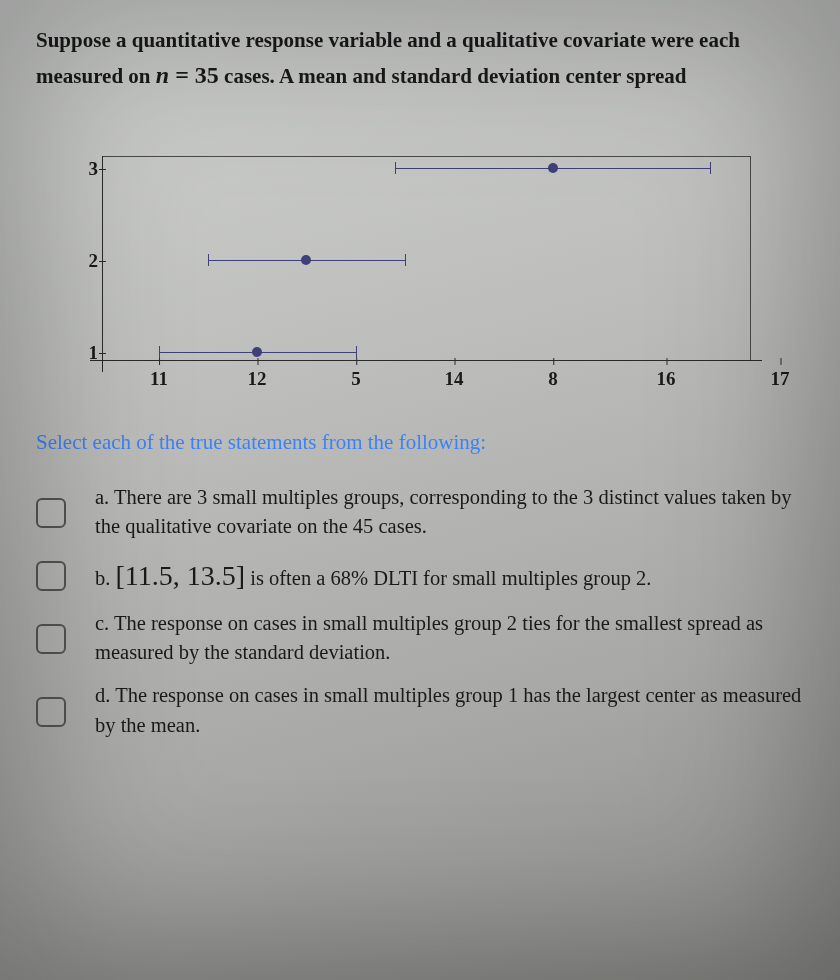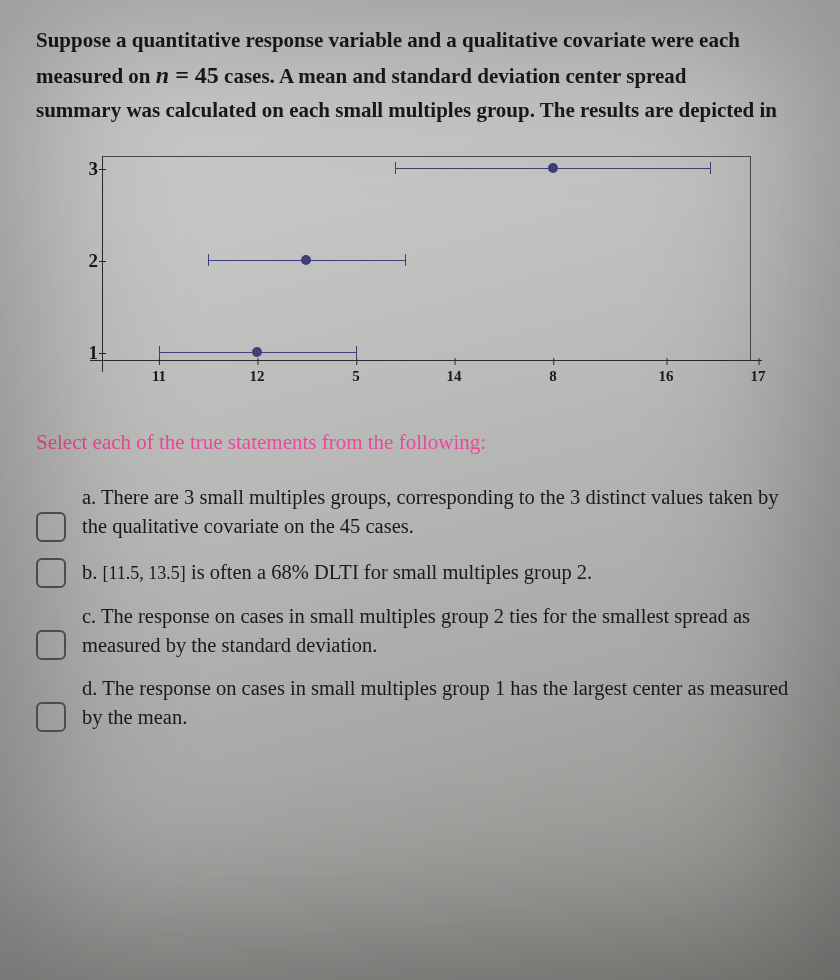--- a/index.html
+++ b/index.html
@@ -14,59 +14,59 @@
   }
   .intro{font-size:21px;font-weight:700;line-height:1.55;color:#1a1a1a;}
   .math{font-family:'Times New Roman',serif;font-style:italic;font-size:24px;font-weight:700;}
   .eq{font-style:normal;}
   .chart{position:relative;width:740px;height:260px;margin:22px 0 8px 0;}
   .plotframe{position:absolute;left:66px;top:8px;width:648px;height:204px;border:1px solid #4a4a4a;border-left:none;border-bottom:none;}
   .axis-y{position:absolute;left:66px;top:8px;width:0;height:216px;border-left:1.5px solid #2a2a2a;}
   .axis-x{position:absolute;left:54px;top:212px;width:672px;height:0;border-top:1.5px solid #2a2a2a;}
   .ytick{position:absolute;left:36px;width:26px;text-align:right;font-size:19px;font-weight:700;color:#1a1a1a;}
   .ytick::after{content:"";position:absolute;right:-8px;top:50%;width:7px;border-top:1.5px solid #2a2a2a;}
-  .xtick{position:absolute;top:220px;font-size:15px;font-weight:700;color:#1a1a1a;transform:translateX(-50%);}
+  .xtick{position:absolute;top:220px;font-size:19px;font-weight:700;color:#1a1a1a;transform:translateX(-50%);}
   .xtick::before{content:"";position:absolute;left:50%;top:-10px;height:7px;border-left:1.5px solid #2a2a2a;}
   .ebar{position:absolute;height:0;border-top:1.5px solid #3f3f7a;}
   .cap{position:absolute;width:0;height:12px;border-left:1.5px solid #3f3f7a;transform:translateY(-6px);}
   .pt{position:absolute;width:10px;height:10px;border-radius:50%;background:#3f3f7a;transform:translate(-5px,-5px);}
-  .prompt2{font-size:21px;font-weight:400;color:#ec4899;margin:22px 0 28px 0;font-family:Liberation Serif, serif;}
+  .prompt2{font-size:21px;font-weight:400;color:#3b82f6;margin:22px 0 28px 0;font-family:Liberation Serif, serif;}
   .opts{padding:0 6px 0 0;}
-  .opt{display:flex;align-items:flex-end;gap:16px;margin:0 0 14px 0;}
+  .opt{display:flex;align-items:center;gap:29px;margin:0 0 14px 0;}
   .cb{flex:0 0 26px;width:26px;height:26px;border:2px solid #555;border-radius:6px;margin-top:2px;background:rgba(255,255,255,0.05);}
   .opttxt{font-size:20.5px;line-height:1.42;color:#1a1a1a;}
   .l{font-weight:400;}
-  .mbrack{font-family:'Times New Roman',serif;font-size:18px;}
+  .mbrack{font-family:'Times New Roman',serif;font-size:28px;}
   .vignette{position:absolute;inset:0;pointer-events:none;box-shadow:inset 0 0 160px 30px rgba(0,0,0,0.28);}
 </style>
 </head>
 <body>
 
 <div class="intro">
   <span>Suppose a quantitative response variable and a qualitative covariate were each</span><br>
-  <span>measured on </span><span class="math">n</span><span class="math eq"> = </span><span class="math eq">45</span><span> cases. A mean and standard deviation center spread</span><br>
-  <span>summary was calculated on each small multiples group. The results are depicted in</span><br>
+  <span>measured on </span><span class="math">n</span><span class="math eq"> = </span><span class="math eq">35</span><span> cases. A mean and standard deviation center spread</span><br>
+  <br>
 </div>
 
 <div class="chart">
   <div class="plotframe"></div>
   <div class="axis-y"></div>
   <div class="axis-x"></div>
 
   <div class="ytick" style="top:194px">1</div>
   <div class="ytick" style="top:102px">2</div>
   <div class="ytick" style="top:10px">3</div>
 
   <div class="xtick" style="left:123px">11</div>
   <div class="xtick" style="left:221px">12</div>
   <div class="xtick" style="left:320px">5</div>
   <div class="xtick" style="left:418px">14</div>
   <div class="xtick" style="left:517px">8</div>
   <div class="xtick" style="left:630px">16</div>
-  <div class="xtick" style="left:722px">17</div>
+  <div class="xtick" style="left:744px">17</div>
 
   <div class="ebar" style="top:204px;left:123px;width:197px"></div>
   <div class="cap" style="top:204px;left:123px"></div>
   <div class="cap" style="top:204px;left:320px"></div>
   <div class="pt" style="top:204px;left:221px"></div>
 
   <div class="ebar" style="top:112px;left:172px;width:197px"></div>
   <div class="cap" style="top:112px;left:172px"></div>
   <div class="cap" style="top:112px;left:369px"></div>
   <div class="pt" style="top:112px;left:270px"></div>

